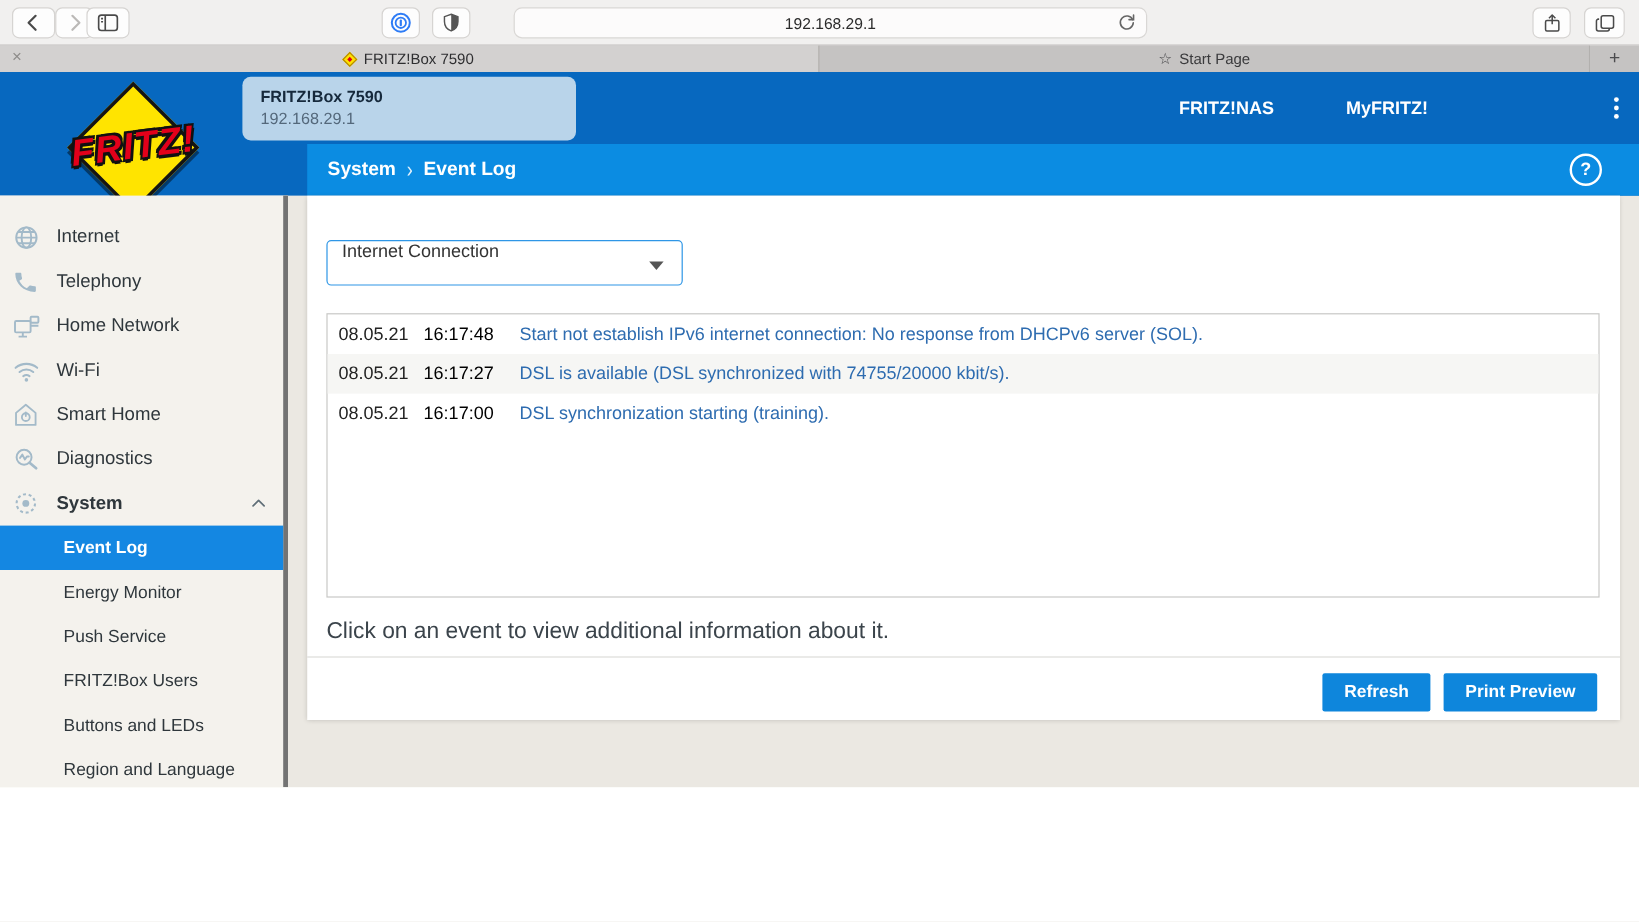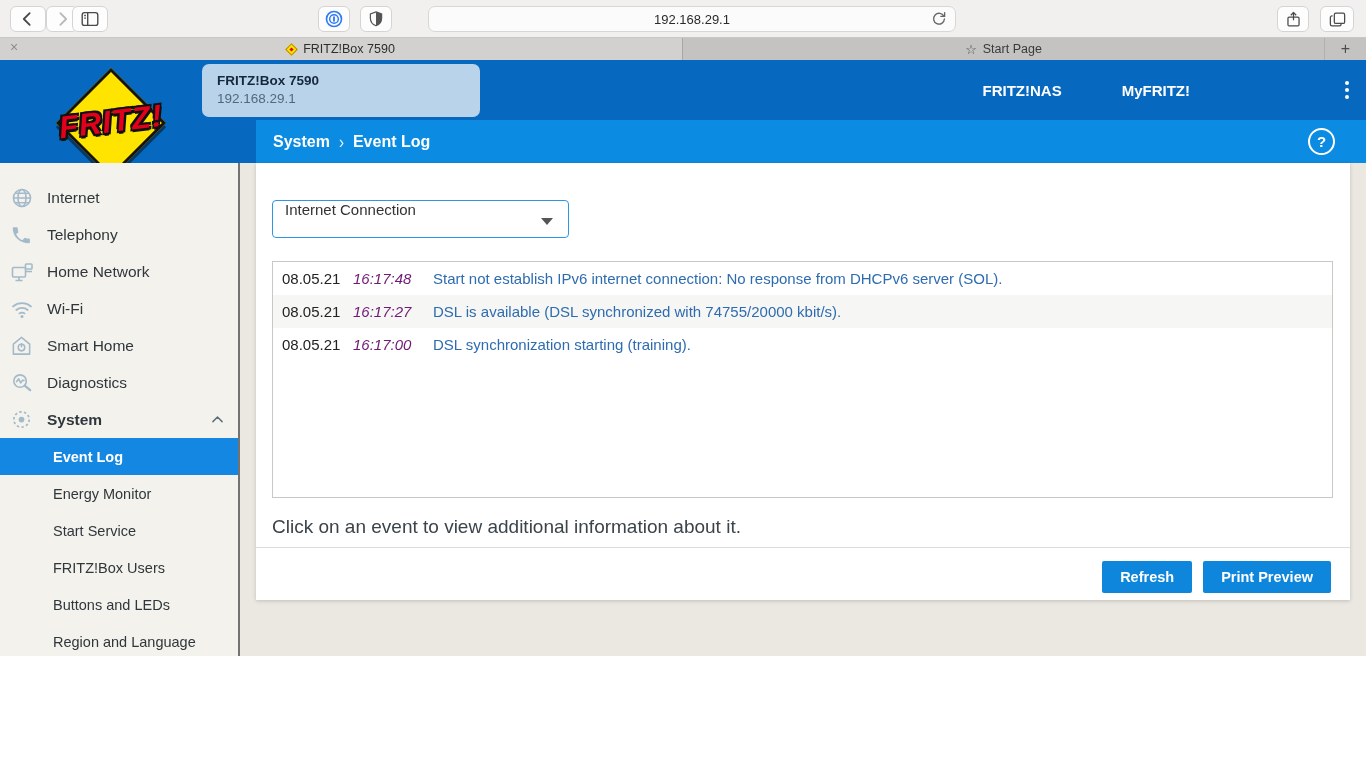--- a/index.html
+++ b/index.html
@@ -45,40 +45,40 @@
   .logo .diamond { position:absolute; left:20px; top:20px; width:78px; height:78px; background:#ffe400;
                    border:3px solid #141414; transform:rotate(45deg); box-shadow:3px 3px 0 rgba(0,0,0,.45); }
   .logo .word { position:absolute; left:-4px; top:40px; width:126px; text-align:center; color:#e2001a;
                 font-size:31px; font-weight:bold; font-style:italic; letter-spacing:1px; transform:rotate(-7deg);
                 text-shadow:-2px -2px 0 #111,2px -2px 0 #111,-2px 2px 0 #111,2px 2px 0 #111,0 3px 0 #111; }
   .devicebox { position:absolute; left:202px; top:4px; width:278px; height:53px; background:#b9d4ea; border-radius:7px; padding:9px 0 0 15px; }
   .devicebox .dname { font-size:13.5px; font-weight:bold; color:#16293c; }
   .devicebox .dip { font-size:13.5px; color:#54687b; margin-top:3px; }
 
   
-  .sidebar { position:absolute; left:0; top:163px; width:240px; bottom:0; background:#f4f2ed; border-right:2px solid #737373; padding-top:16px; }
+  .sidebar { position:absolute; left:0; top:163px; width:240px; bottom:0; background:#f4f2ed; border-right:4px solid #737373; padding-top:16px; }
   .mitem { height:37px; display:flex; align-items:center; padding-left:10px; color:#2f373c; font-size:15.5px; position:relative; }
   .mitem .mi-icon { width:26px; height:24px; margin-right:11px; color:#a3bac9; display:flex; align-items:center; }
   .mitem.bold { font-weight:bold; }
   .mitem .chev { position:absolute; right:12px; top:10px; }
   .subitem { height:37px; display:flex; align-items:center; padding-left:53px; font-size:14.5px; color:#2f373c; }
   .subitem.active { background:#1487e2; color:#fff; font-weight:600; }
   .wizards { height:37px; display:flex; align-items:center; padding-left:10px; font-size:15.5px; color:#2f373c; border-top:1px solid #d6d3cd; margin-top:0; }
   .wizards .mi-icon { width:26px; height:22px; margin-right:11px; color:#a3bac9; display:flex; align-items:center; }
 
   
   .card { position:absolute; left:256px; top:163px; width:1094px; height:437px; background:#fff; box-shadow:0 1px 4px rgba(0,0,0,.18); }
   .filter { position:absolute; left:16px; top:37px; width:297px; height:38px; border:1px solid #2e96e6; border-radius:4px;
             display:flex; font-size:15px; color:#333; padding-left:12px; background:#fff; }
   .filter .caret { position:absolute; right:15px; top:17px; width:0; height:0; border-left:6px solid transparent; border-right:6px solid transparent; border-top:7px solid #555; }
   .evtable { position:absolute; left:16px; top:98px; width:1061px; height:237px; border:1px solid #c8c8c6; background:#fff; }
   .evrow { display:flex; height:33px; align-items:center; font-size:15px; }
   .evrow.alt { background:#f6f6f4; }
   .evrow .c-date { width:80px; padding-left:9px; color:#232323; }
-  .evrow .c-time { width:80px; color:#701a75;font-style:italic; }
+  .evrow .c-time { width:80px; color:#000000; }
   .evrow .c-msg { flex:1; color:#2e6cb0; }
   .hint { position:absolute; left:16px; top:353px; font-size:19px; color:#3b444b; }
   .btndivider { position:absolute; left:0; right:0; top:384px; border-top:1px solid #dcdcda; }
   .btnrow { position:absolute; right:19px; top:398px; display:flex; gap:11px; }
   .btn { height:30px; background:#0e86dc; color:#ffffff; font-size:14.5px; font-weight:bold; border:none; border-radius:2px;
          display:flex; align-items:center; justify-content:center; padding:16px 18px; font-family:Liberation Sans, sans-serif; }
 </style>
 </head>
 <body>
 
@@ -270,21 +270,21 @@
           </svg></span>
     </div>
 
     <div class="subitem active">
       <span>Event Log</span>
     </div>
     <div class="subitem">
       <span>Energy Monitor</span>
     </div>
     <div class="subitem">
-      <span>Start Service</span>
+      <span>Push Service</span>
     </div>
     <div class="subitem">
       <span>FRITZ!Box Users</span>
     </div>
     <div class="subitem">
       <span>Buttons and LEDs</span>
     </div>
     <div class="subitem">
       <span>Region and Language</span>
     </div>

